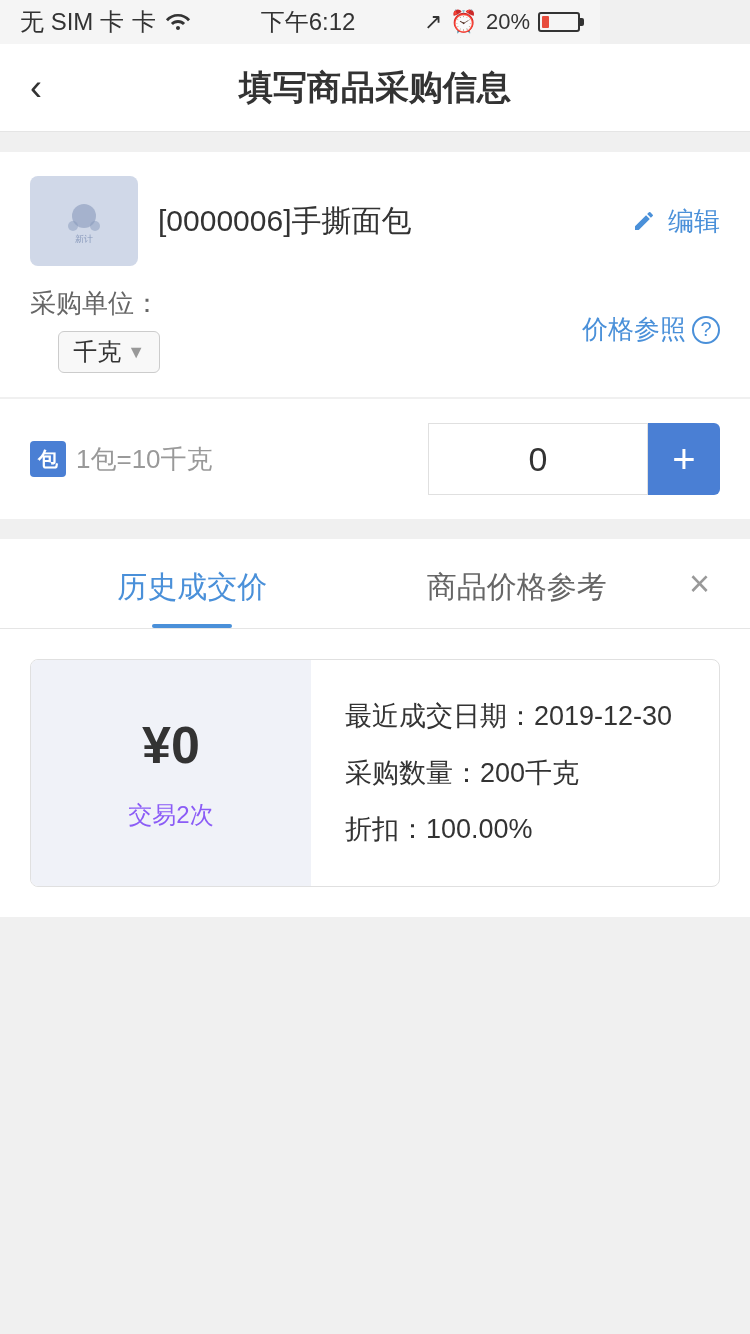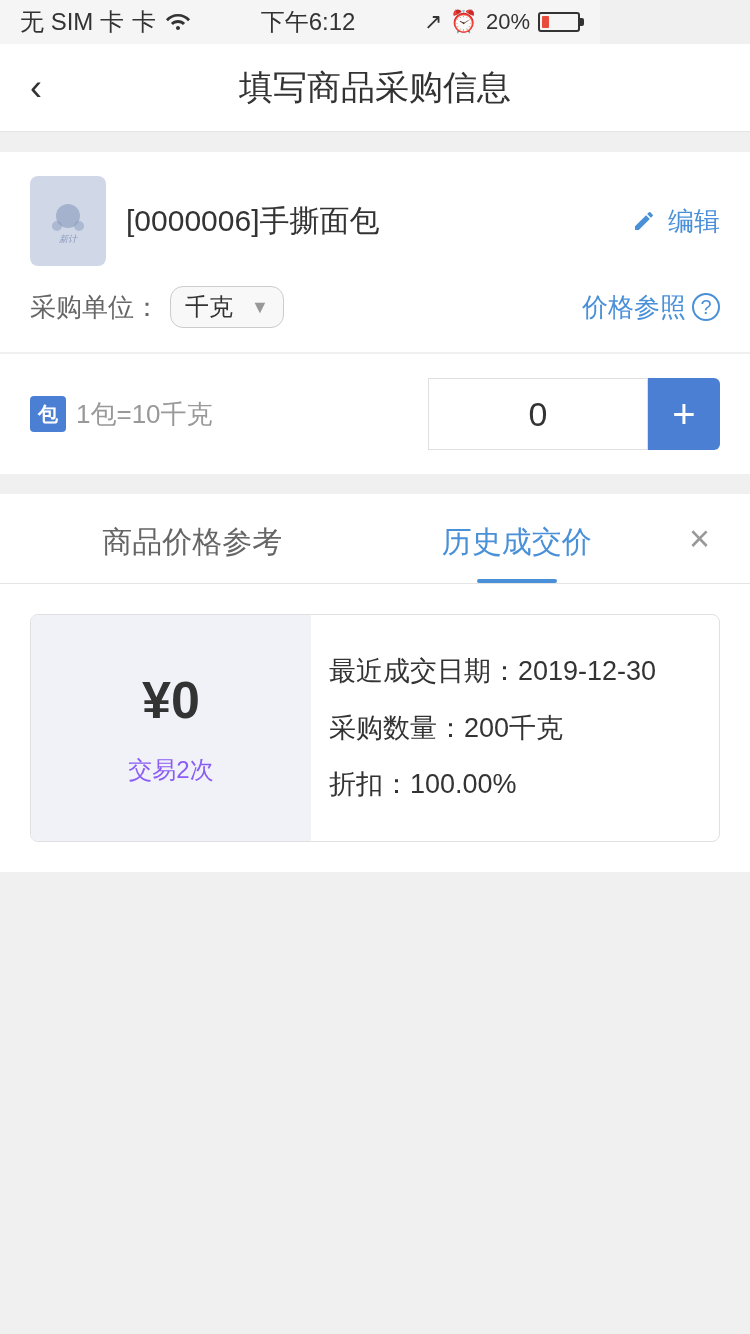--- a/index.html
+++ b/index.html
@@ -68,21 +68,21 @@
     }
     .nav-back {
       position: absolute;
       left: 30px;
       font-size: 36px;
       color: #333;
       cursor: pointer;
     }
     .nav-title {
       font-size: 34px;
-      font-weight: 400;
+      font-weight: 700;
       color: #333;
     }
 
     
     .product-card {
       background: #fff;
       margin-top: 20px;
       padding: 24px 30px;
     }
     .product-top {
@@ -90,31 +90,30 @@
       align-items: center;
       justify-content: space-between;
       margin-bottom: 20px;
     }
     .product-left {
       display: flex;
       align-items: center;
       gap: 20px;
     }
     .product-thumbnail {
-      width: 76px;
+      width: 108px;
       height: 90px;
       background: #d0d8e8;
       border-radius: 8px;
       display: flex;
       align-items: center;
       justify-content: center;
       flex-direction: column;
       color: #0f766e;
       font-size: 18px;
-      font-style: italic;
     }
     .product-name {
       font-size: 30px;
       color: #333;
       font-weight: 500;
     }
     .edit-link {
       display: flex;
       align-items: center;
       gap: 12px;
@@ -122,34 +121,35 @@
       font-size: 26px;
       cursor: pointer;
     }
     .product-bottom {
       display: flex;
       align-items: center;
       justify-content: space-between;
     }
     .unit-row {
       display: flex;
-      align-items: center;
+      align-items: flex-end;
       gap: 10px;
       font-size: 26px;
       color: #666;
+      flex-direction: column;
     }
     .unit-selector {
       border: 1px solid #ccc;
-      border-radius: 13px;
+      border-radius: 6px;
       padding: 4px 14px;
       font-size: 24px;
       color: #333;
       display: flex;
       align-items: center;
-      gap: 18px;
+      gap: 6px;
       background: #f8f8f8;
     }
     .price-ref {
       display: flex;
       align-items: center;
       gap: 6px;
       color: #4a90d9;
       font-size: 26px;
       cursor: pointer;
       text-align: right;
@@ -293,21 +293,21 @@
       font-weight: bold;
       color: #333;
     }
     .price-transactions {
       font-size: 24px;
       color: #8b5cf6;
       margin-top: 24px;
     }
     .price-right-panel {
       flex: 1;
-      padding: 36px 18px;
+      padding: 36px 34px;
       display: flex;
       flex-direction: column;
       gap: 16px;
     }
     .price-detail-row {
       font-size: 27px;
       color: #333;
       line-height: 1.5;
     }
 
@@ -392,25 +392,25 @@
     <span class="bag-unit-text">1包=10千克</span>
   </div>
   <div class="quantity-control">
     <input class="qty-input" type="text" value="0" style="">
     <button class="qty-plus">+</button>
   </div>
 </div>
 
 <div class="price-panel">
   <div class="price-tabs">
+    <div class="price-tab active">
+      <span>历史成交价</span>
+    </div>
     <div class="price-tab">
       <span>商品价格参考</span>
-    </div>
-    <div class="price-tab active">
-      <span>历史成交价</span>
     </div>
     <span class="price-tab-close">×</span>
   </div>
 
   <div class="price-card-wrap">
     <div class="price-card">
       <div class="price-left-panel">
         <div class="price-amount">¥0</div>
         <div class="price-transactions">交易2次</div>
       </div>

